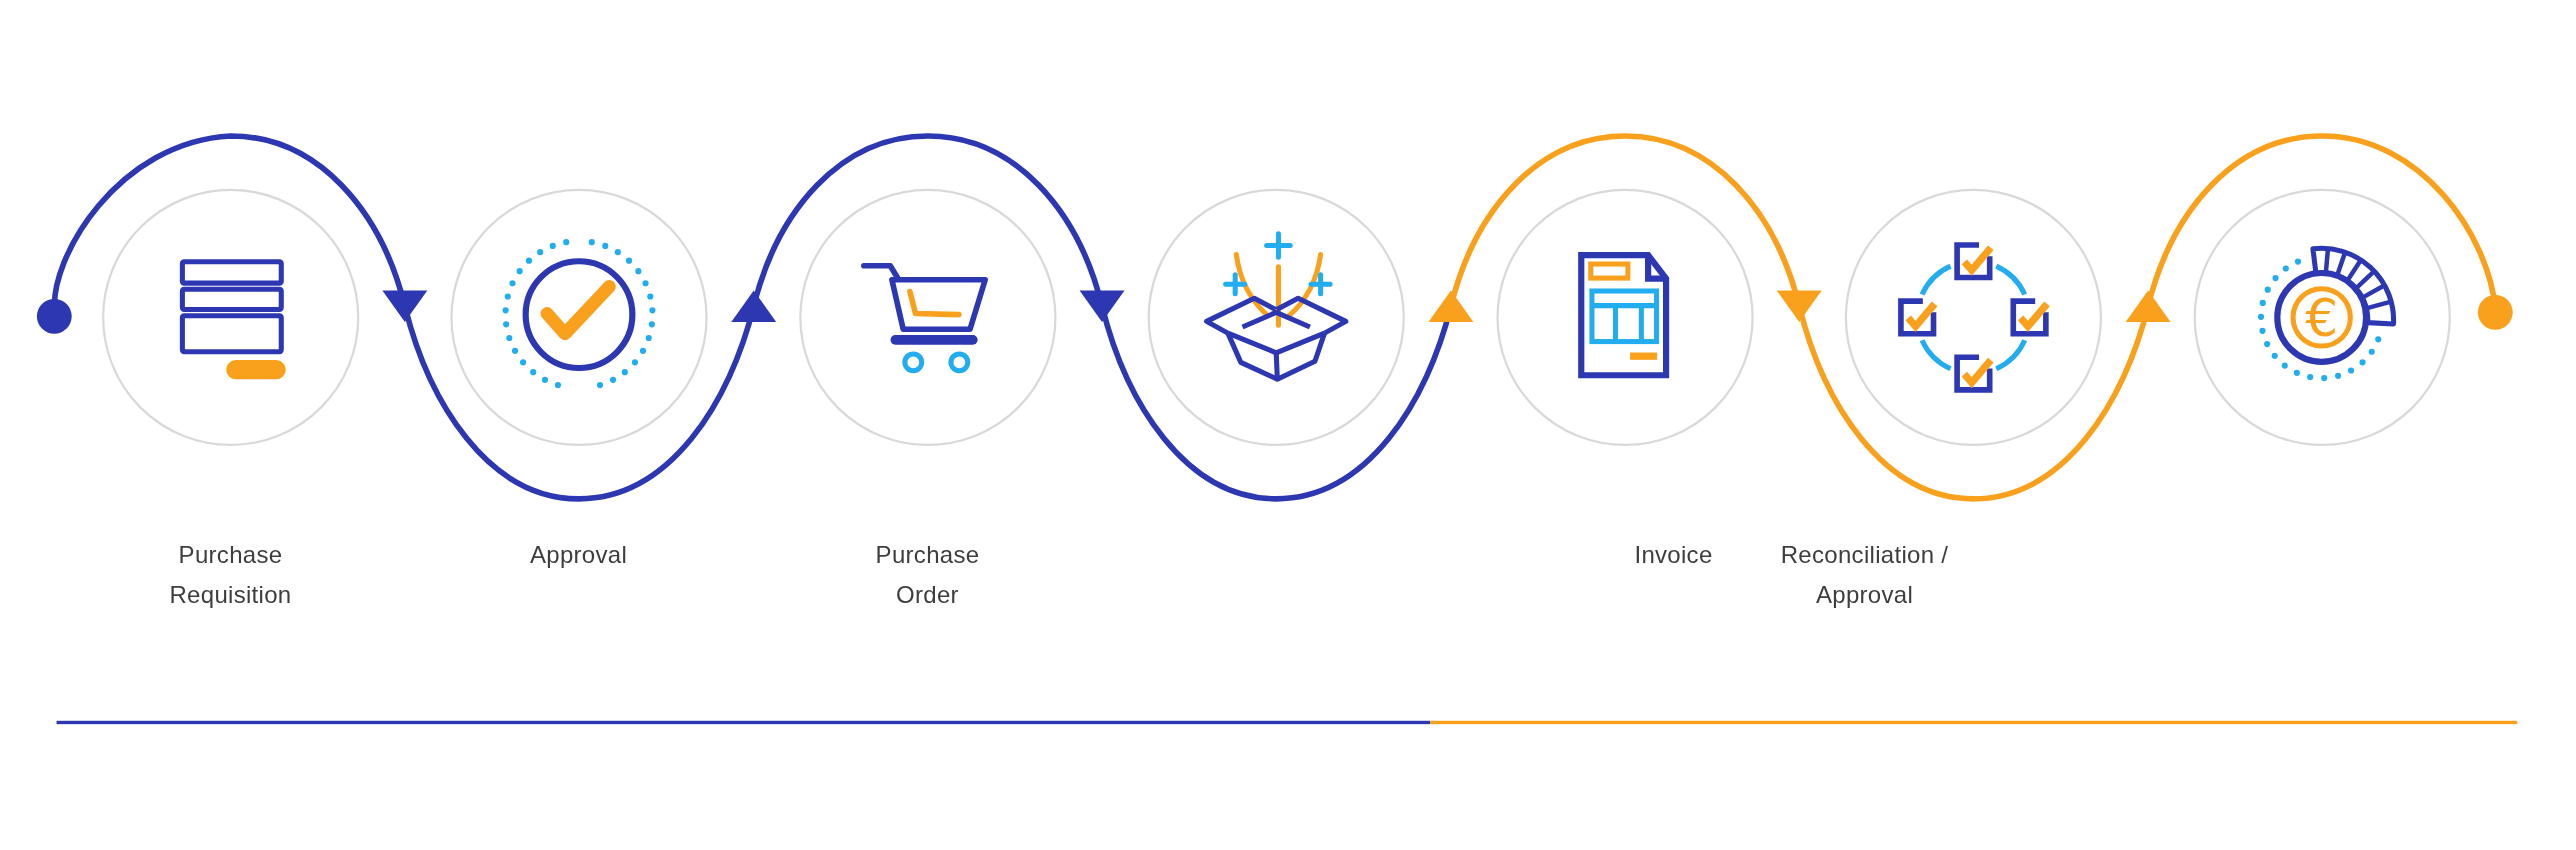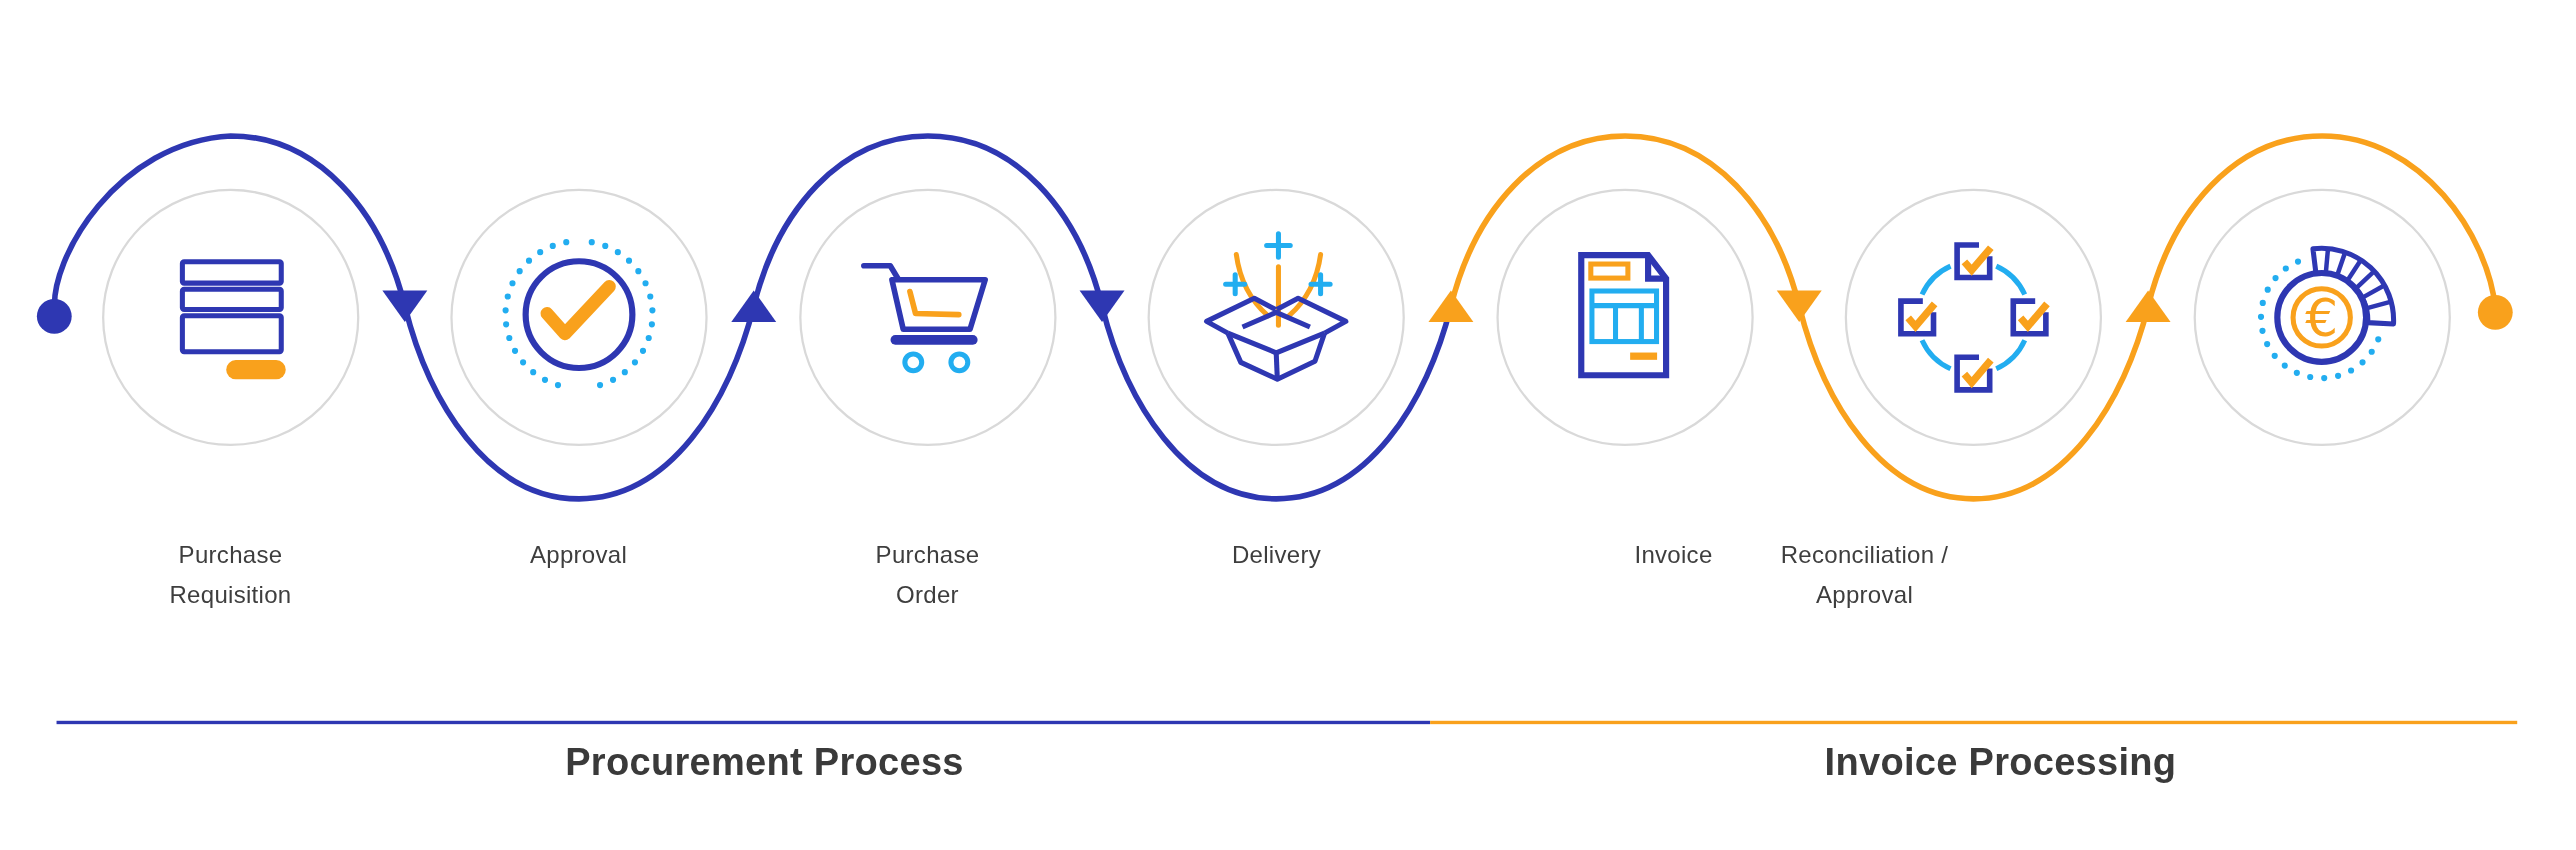--- a/index.html
+++ b/index.html
@@ -180,22 +180,19 @@
 
     <rect class="f-blue" x="100" y="1283" width="2445" height="6"></rect>
     <rect class="f-orange" x="2545" y="1283" width="1935" height="6"></rect>
   </svg>
 
   <div class="step-label" style="left:90px;">Purchase
 Requisition</div>
   <div class="step-label" style="left:438px;">Approval</div>
   <div class="step-label" style="left:787px;">Purchase
 Order</div>
-  <div class="step-label" style="left:1136px;">Delivery</div>
   <div class="step-label" style="left:1533px;">Invoice</div>
   <div class="step-label" style="left:1724px;">Reconciliation /
 Approval</div>
 
-  <div class="section-title" style="left:315px;">Procurement Process</div>
-  <div class="section-title" style="left:1551px;">Invoice Processing</div>
 
 </div>
 
 
 </body></html>

